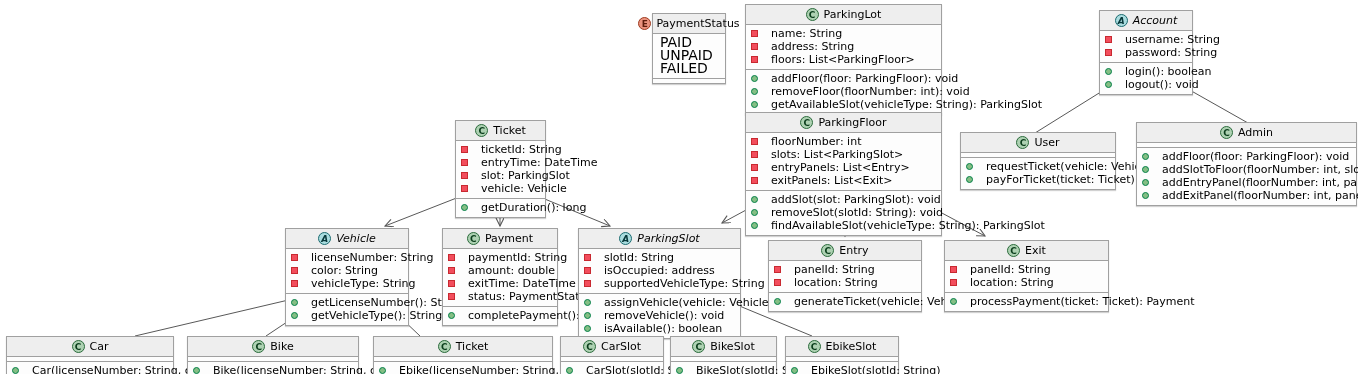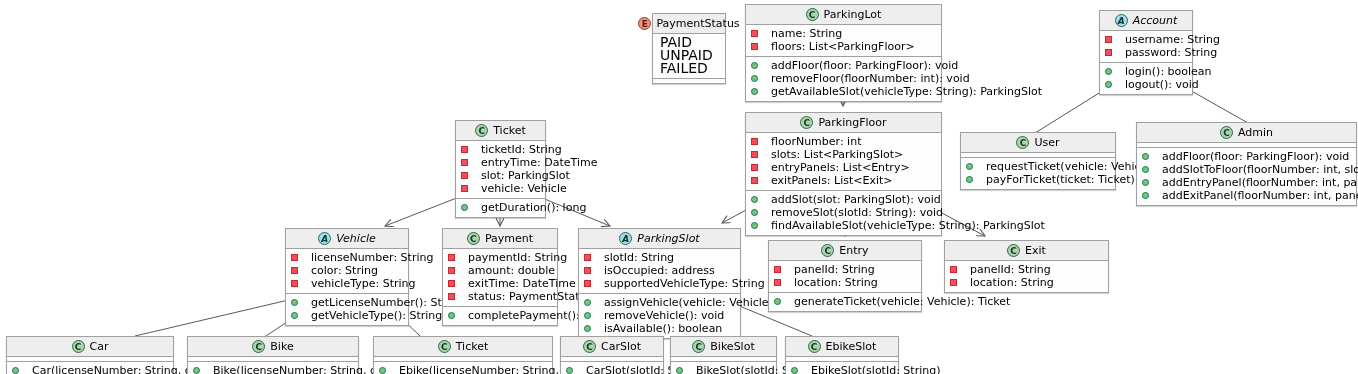--- a/index.html
+++ b/index.html
@@ -114,20 +114,24 @@
       <span class="stereo c">C</span>
       <span class="tname">ParkingLot</span>
     </div>
     <div class="sect">
       <div class="row">
           <span class="mk field"></span>
           <span class="txt">name: String</span>
         </div>
       <div class="row">
           <span class="mk field"></span>
+          <span class="txt">address: String</span>
+        </div>
+      <div class="row">
+          <span class="mk field"></span>
           <span class="txt">floors: List&lt;ParkingFloor&gt;</span>
         </div>
     </div>
     <div class="sect">
       <div class="row">
           <span class="mk method"></span>
           <span class="txt">addFloor(floor: ParkingFloor): void</span>
         </div>
       <div class="row">
           <span class="mk method"></span>
@@ -409,20 +413,26 @@
     <div class="sect">
       <div class="row">
           <span class="mk field"></span>
           <span class="txt">panelId: String</span>
         </div>
       <div class="row">
           <span class="mk field"></span>
           <span class="txt">location: String</span>
         </div>
     </div>
+    <div class="sect">
+      <div class="row">
+          <span class="mk method"></span>
+          <span class="txt">processPayment(ticket: Ticket): Payment</span>
+        </div>
+    </div>
   </div>
 
   <div class="umlbox" style="left:6px;top:336px;width:168px;">
     <div class="hdr">
       <span class="stereo c">C</span>
       <span class="tname">Car</span>
     </div>
     <div class="sect empty"></div>
     <div class="sect">
       <div class="row">

